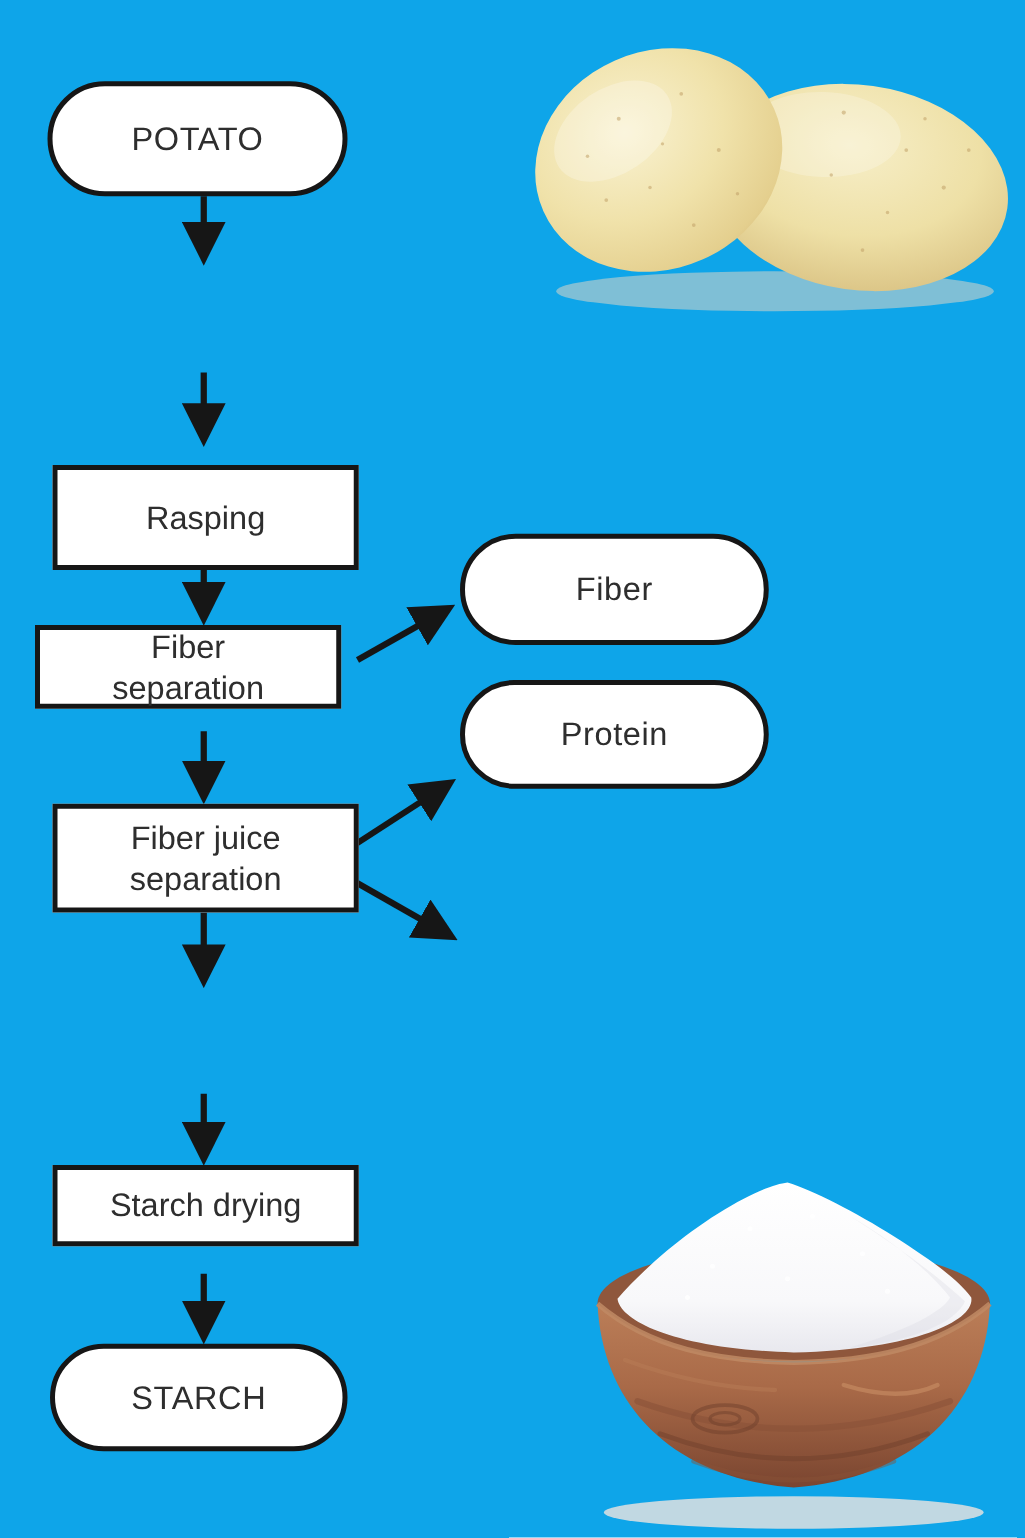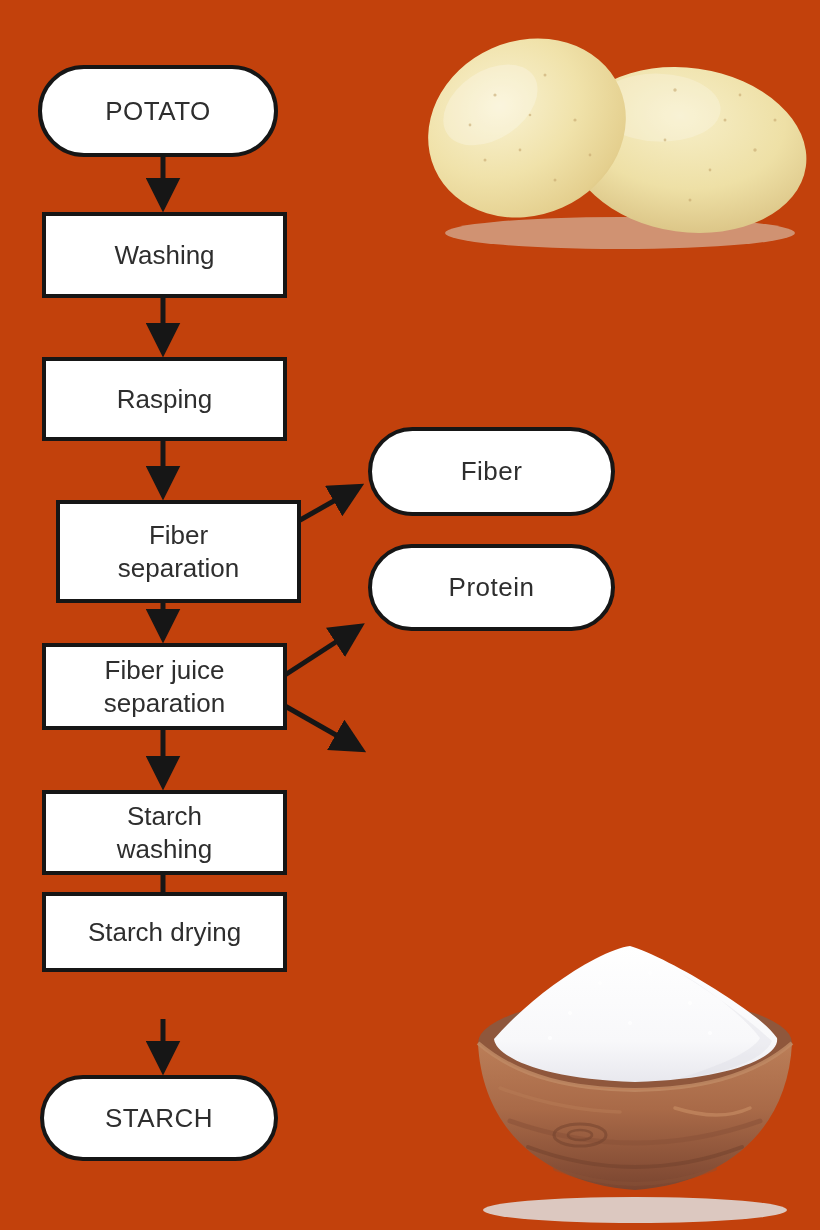--- a/index.html
+++ b/index.html
@@ -1,19 +1,19 @@
 <!DOCTYPE html>
 <html><head>
 <meta charset="utf-8">
 <style>
   html,body{margin:0;padding:0;background:#ffffff;}
   .canvas{
     position:relative;
     width:820px;height:1230px;
-    background:#c2410c;
+    background:#0ea5e9;
     overflow:hidden;
     font-family:"Liberation Sans", sans-serif;
   }
   .arrows{
     position:absolute;left:0;top:0;width:820px;height:1230px;
     pointer-events:none;
   }
   .node{
     position:absolute;
     box-sizing:border-box;
@@ -55,41 +55,35 @@
       <line x1="286" y1="528" x2="355" y2="489"></line>
       <line x1="285" y1="675" x2="356" y2="629"></line>
       <line x1="285" y1="706" x2="357" y2="747"></line>
     </g>
   </svg>
 
   <div class="node stadium" style="left:38px;top:65px;width:240px;height:92px">
     <span class="node-label">POTATO</span>
   </div>
 
-  <div class="node" style="left:42px;top:212px;width:245px;height:86px">
-    <span class="node-label">Washing</span>
-  </div>
-
-  <div class="node" style="left:42px;top:357px;width:245px;height:84px">
+
+  <div class="node" style="left:42px;top:372px;width:245px;height:84px">
     <span class="node-label">Rasping</span>
   </div>
 
-  <div class="node" style="left:56px;top:500px;width:245px;height:103px">
+  <div class="node" style="left:28px;top:500px;width:245px;height:67px">
     <span class="node-label">Fiber separation</span>
   </div>
 
   <div class="node" style="left:42px;top:643px;width:245px;height:87px">
     <span class="node-label">Fiber juice separation</span>
   </div>
 
-  <div class="node" style="left:42px;top:790px;width:245px;height:85px">
-    <span class="node-label">Starch washing</span>
-  </div>
-
-  <div class="node" style="left:42px;top:892px;width:245px;height:80px">
+
+  <div class="node" style="left:42px;top:932px;width:245px;height:65px">
     <span class="node-label">Starch drying</span>
   </div>
 
   <div class="node stadium" style="left:368px;top:427px;width:247px;height:89px">
     <span class="node-label">Fiber</span>
   </div>
 
   <div class="node stadium" style="left:40px;top:1075px;width:238px;height:86px">
     <span class="node-label">STARCH</span>
   </div>

